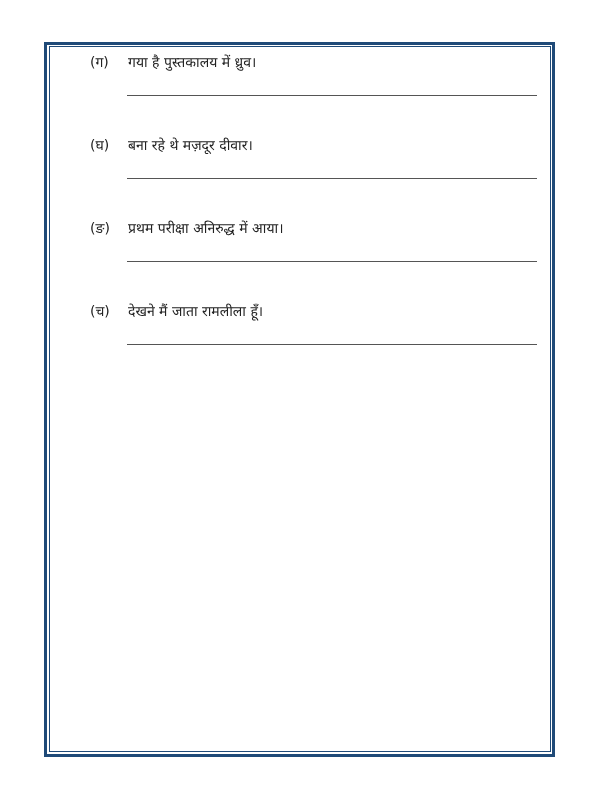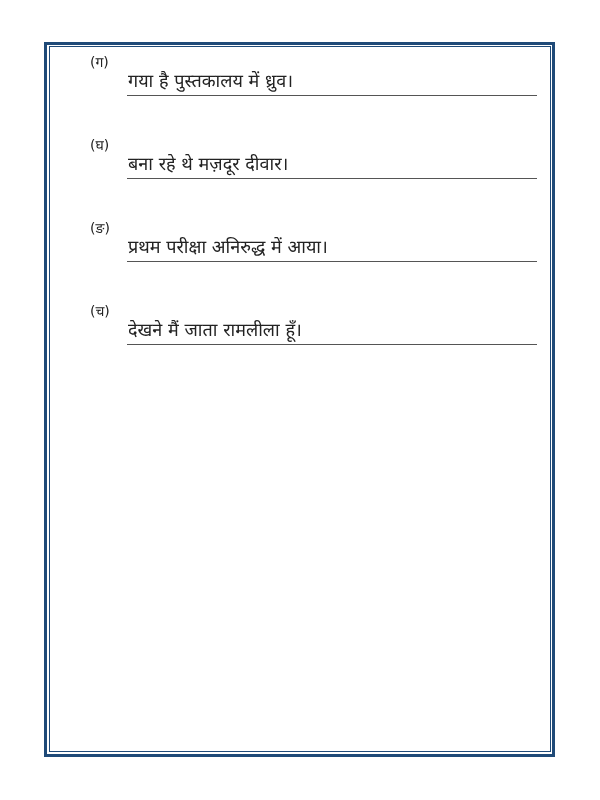--- a/index.html
+++ b/index.html
@@ -4,21 +4,21 @@
   <style>
     html, body { margin: 0; padding: 0; background: #ffffff; }
     body { width: 600px; height: 800px; position: relative; overflow: hidden;
            font-family: "DejaVu Sans", "Liberation Sans", sans-serif; color: #222; }
     .frame-outer { position: absolute; left: 44px; top: 42px; width: 511px; height: 715px;
                    box-sizing: border-box; border: 3px solid #1f4a78; }
     .frame-inner { position: absolute; left: 49px; top: 46px; width: 502px; height: 706px;
                    box-sizing: border-box; border: 1px solid #1f4a78; }
     .item { position: absolute; left: 90px; width: 460px; }
     .label { position: absolute; left: 0; top: 0; font-size: 14px; }
-    .sentence { position: absolute; left: 38px; top: 16px; font-size: 18px; white-space: nowrap; }
+    .sentence { position: absolute; left: 38px; top: 0; font-size: 14px; white-space: nowrap; }
     .answer-line { position: absolute; left: 37px; width: 410px; top: 43px;
                    border-top: 1px solid #555; }
   </style>
 </head>
 <body>
 
 <div class="frame-outer"></div>
 <div class="frame-inner"></div>
 
 <div class="item" style="top:52px;">

